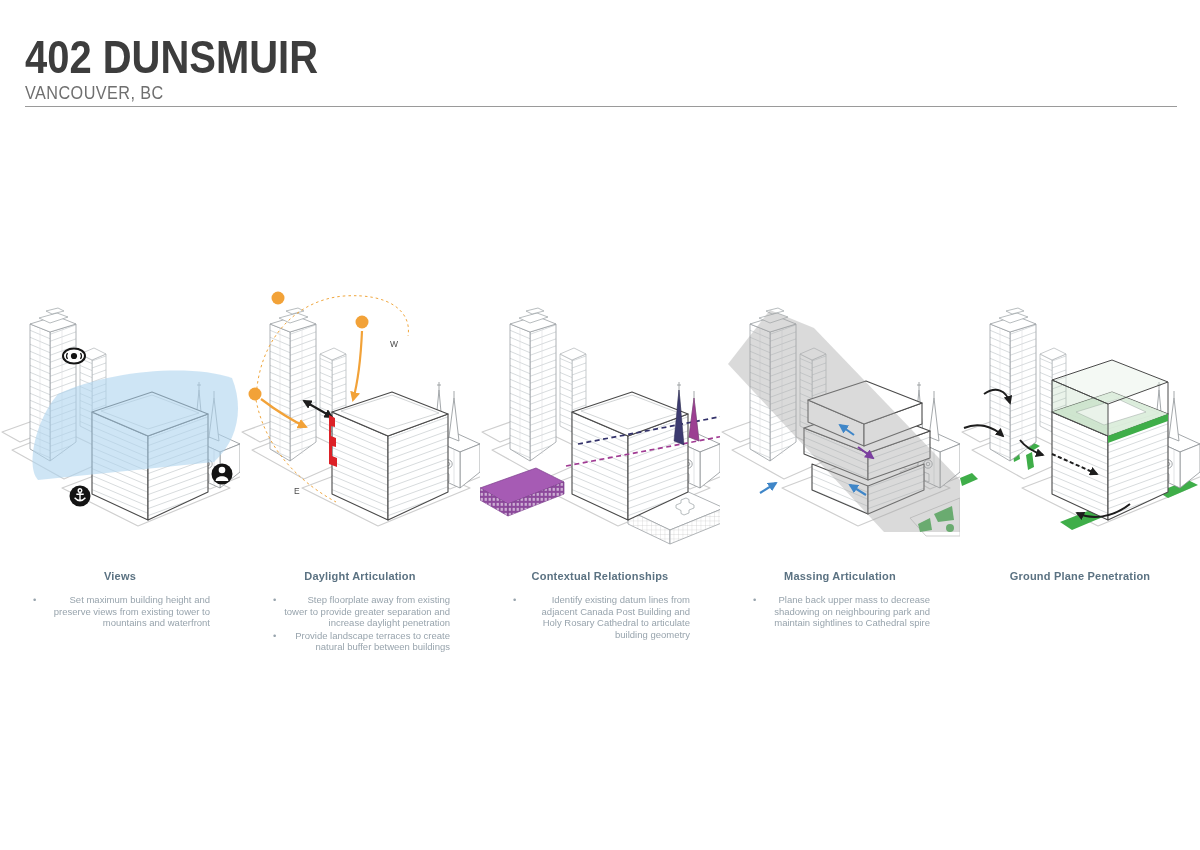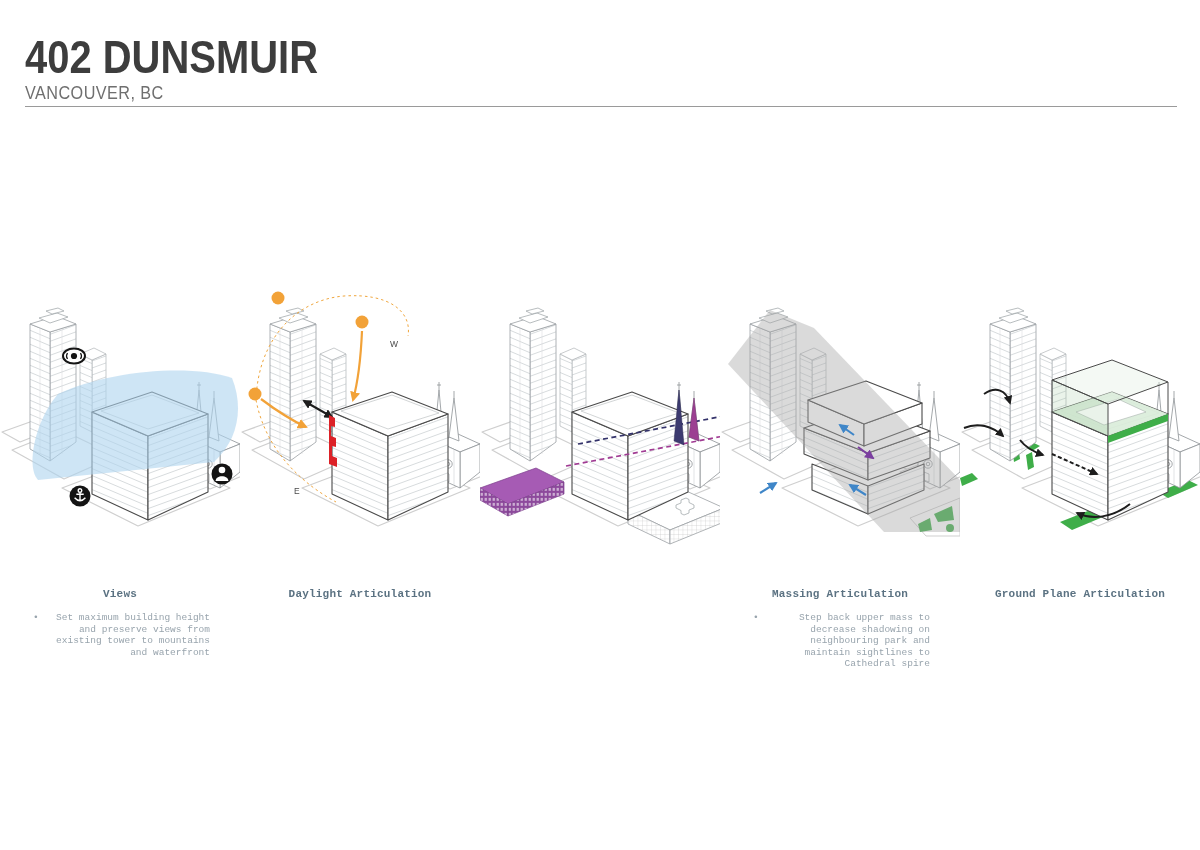--- a/index.html
+++ b/index.html
@@ -13,21 +13,21 @@
     transform:scaleX(.85);transform-origin:left top;letter-spacing:0px;white-space:nowrap;
   }
   .subtitle{
     font-size:18px;color:#6f6f6f;margin-top:2px;letter-spacing:.5px;
     transform:scaleX(.9);transform-origin:left top;white-space:nowrap;
   }
   .rule{position:absolute;left:25px;width:1152px;top:106px;border-top:1.5px solid #9a9a9a;}
   .board{position:absolute;left:0;top:282px;width:1200px;display:flex;}
   .panel{width:240px;flex:0 0 240px;}
   .fig{display:block;width:240px;height:266px;}
-  .caption{width:180px;margin:40px auto 0;font-family:Liberation Mono, monospace;}
+  .caption{width:180px;margin:22px auto 0;}
   .caption h3{
     font-size:11px;color:#5b7282;text-align:center;margin:0 0 12px;
     font-weight:bold;letter-spacing:.2px;
   }
   .caption ul{margin:0;padding:0 0 0 2px;list-style:none;font-size:9.5px;line-height:1.22;color:#98a4ad;text-align:right;}
   .caption li{position:relative;padding-left:11px;margin-bottom:1px;}
   .caption li::before{content:"\2022";position:absolute;left:1px;top:0;}
   svg text{font-family:"Liberation Sans",sans-serif;}
 </style>
 </head>
@@ -167,20 +167,24 @@
         <path d="M122,49 C121,72 119,96 113,118" marker-end="url(#m-o)"></path>
         <path d="M21,117 C37,129 53,139 66,145" marker-end="url(#m-o)"></path>
       </g>
       <path d="M64,119 L92,135" stroke="#1d1d1d" stroke-width="2.1" marker-start="url(#m-k)" marker-end="url(#m-k)"></path>
       <path d="M89,133 L95,136 L95,145 L91,144 L91,154 L96,156 L96,165 L92,164 L92,174 L97,176 L97,185 L89,182 Z" fill="#dc2127"></path>
       <text x="150" y="65" font-size="8.5" fill="#4a4a4a">W</text>
       <text x="54" y="212" font-size="8.5" fill="#4a4a4a">E</text>
     </svg>
     <div class="caption">
       <h3>Daylight Articulation</h3>
+      <ul>
+        <li>Step floorplate away from existing tower to provide greater separation and increase daylight penetration</li>
+        <li>Provide landscape terraces to create natural buffer between buildings</li>
+      </ul>
     </div>
   </div>
 
   <div class="panel">
     <svg class="fig" viewBox="0 0 240 266">
       <use href="#g-ground"></use>
       <use href="#g-tower"></use>
       <use href="#g-cathedral"></use>
       <g stroke="#7c3f8c" stroke-width="0.7" stroke-linejoin="round">
         <polygon points="0,206 56,186 84,200 28,222" fill="#a65bb4"></polygon>
@@ -198,20 +202,26 @@
         <path d="M196,223 l5,-2 v-3 l5,-2 3,1.5 v3 l5,2.5 v3 l-5,2 v3 l-5,2 -3,-1.5 v-3 l-5,-2.5 Z" fill="#ffffff" stroke-width="0.7"></path>
       </g>
       <use href="#g-box"></use>
       <path d="M98,162 L244,134" stroke="#34336b" stroke-width="1.7" stroke-dasharray="5 3.5" fill="none"></path>
       <path d="M86,184 L244,154" stroke="#a03b93" stroke-width="1.7" stroke-dasharray="5 3.5" fill="none"></path>
       <g stroke-linejoin="round">
         <polygon points="194,159 204,163 199,108" fill="#3c3a70" stroke="#2c2a55" stroke-width="0.5"></polygon>
         <polygon points="209,155 219,159 214,116" fill="#9c3f92" stroke="#7c2f74" stroke-width="0.5"></polygon>
       </g>
     </svg>
+    <div class="caption">
+      <h3>Contextual Relationships</h3>
+      <ul>
+        <li>Identify existing datum lines from adjacent Canada Post Building and Holy Rosary Cathedral to articulate building geometry</li>
+      </ul>
+    </div>
   </div>
 
   <div class="panel">
     <svg class="fig" viewBox="0 0 240 266">
       <use href="#g-ground"></use>
       <use href="#g-tower"></use>
       <use href="#g-cathedral"></use>
       <g>
         <polygon points="190,236 240,216 240,254 206,254" fill="#ffffff" stroke="#cfcfcf" stroke-width="1"></polygon>
         <polygon points="214,232 232,224 234,238 218,240" fill="#3fae49"></polygon>
@@ -235,21 +245,21 @@
       <g fill="none" stroke-width="2.1">
         <path d="M134,153 L120,143" stroke="#3f86c8" marker-end="url(#m-b)"></path>
         <path d="M40,211 L56,201" stroke="#3f86c8" marker-end="url(#m-b)"></path>
         <path d="M146,213 L130,203" stroke="#3f86c8" marker-end="url(#m-b)"></path>
         <path d="M138,165 L153,176" stroke="#7b3fa0" marker-end="url(#m-p)"></path>
       </g>
     </svg>
     <div class="caption">
       <h3>Massing Articulation</h3>
       <ul>
-        <li>Step back upper mass to decrease shadowing on neighbouring park and maintain sightlines to Cathedral spire</li>
+        <li>Plane back upper mass to decrease shadowing on neighbouring park and maintain sightlines to Cathedral spire</li>
       </ul>
     </div>
   </div>
 
   <div class="panel">
     <svg class="fig" viewBox="0 0 240 266">
       <use href="#g-ground"></use>
       <g fill="#3fae49">
         <polygon points="36,150 44,146 80,164 72,169"></polygon>
         <polygon points="52,166 58,163 60,177 54,180"></polygon>
@@ -273,17 +283,17 @@
       </g>
       <g stroke="#1d1d1d" stroke-width="2" fill="none">
         <path d="M24,112 C36,104 46,108 50,121" marker-end="url(#m-k)"></path>
         <path d="M4,146 C18,140 32,144 43,154" marker-end="url(#m-k)"></path>
         <path d="M60,158 C66,166 74,170 83,173" marker-end="url(#m-k)"></path>
         <path d="M92,172 L137,192" stroke-dasharray="4 2.5" marker-end="url(#m-k)"></path>
         <path d="M170,222 C152,236 132,238 117,231" marker-end="url(#m-k)"></path>
       </g>
     </svg>
     <div class="caption">
-      <h3>Ground Plane Articulation</h3>
+      <h3>Ground Plane Penetration</h3>
     </div>
   </div>
 
 </div>
 
 </body></html>

